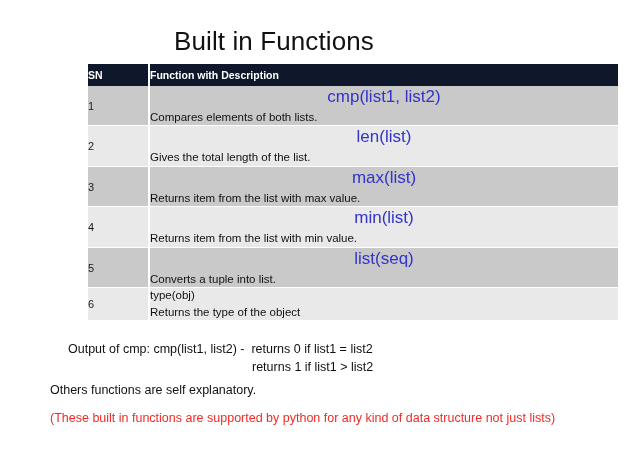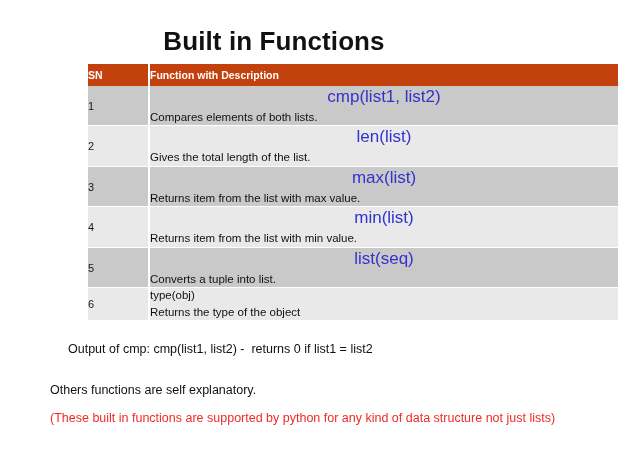--- a/index.html
+++ b/index.html
@@ -17,21 +17,21 @@
   }
 
   
   .slide-title {
     position: absolute;
     left: 0;
     top: 27px;
     width: 548px;
     text-align: center;
     font-size: 26px;
-    font-weight: 700;
+    font-weight: 400;
     letter-spacing: 0.1px;
     color: #111111;
     line-height: 1.1;
   }
 
   
   .fn-table {
     position: absolute;
     left: 88px;
     top: 64px;
@@ -43,21 +43,21 @@
   .fn-table td, .fn-table th {
     padding: 0;
     vertical-align: middle;
   }
 
   .col-sn   { width: 60px; }
   .col-desc { width: 468px; margin-left: 20px; }
 
   
   .hdr-cell {
-    background: #c2410c;
+    background: #0f172a;
     color: #ffffff;
     font-size: 10.5px;
     font-weight: bold;
     height: 22px;
     padding: 0 0 0 8px;
     text-align: left;
     border-right: 2px solid #ffffff;
   }
   .hdr-cell.last { border-right: none; }
 
@@ -199,17 +199,18 @@
         <span class="fn-plain">type(obj)</span>
         <span class="fn-desc">Returns the type of the object</span>
       </td>
     </tr>
 
   </tbody>
 </table>
 
 <div class="body-block">
   <div class="out-line">Output of cmp: cmp(list1, list2) -  returns 0 if list1 = list2</div>
+  <div class="out-line indent">returns 1 if list1 &gt; list2</div>
 </div>
 
 <div class="others-line">Others functions are self explanatory.</div>
 
 <div class="red-note">(These built in functions are supported by python for any kind of data structure not just lists)</div>
 
 </body></html>

